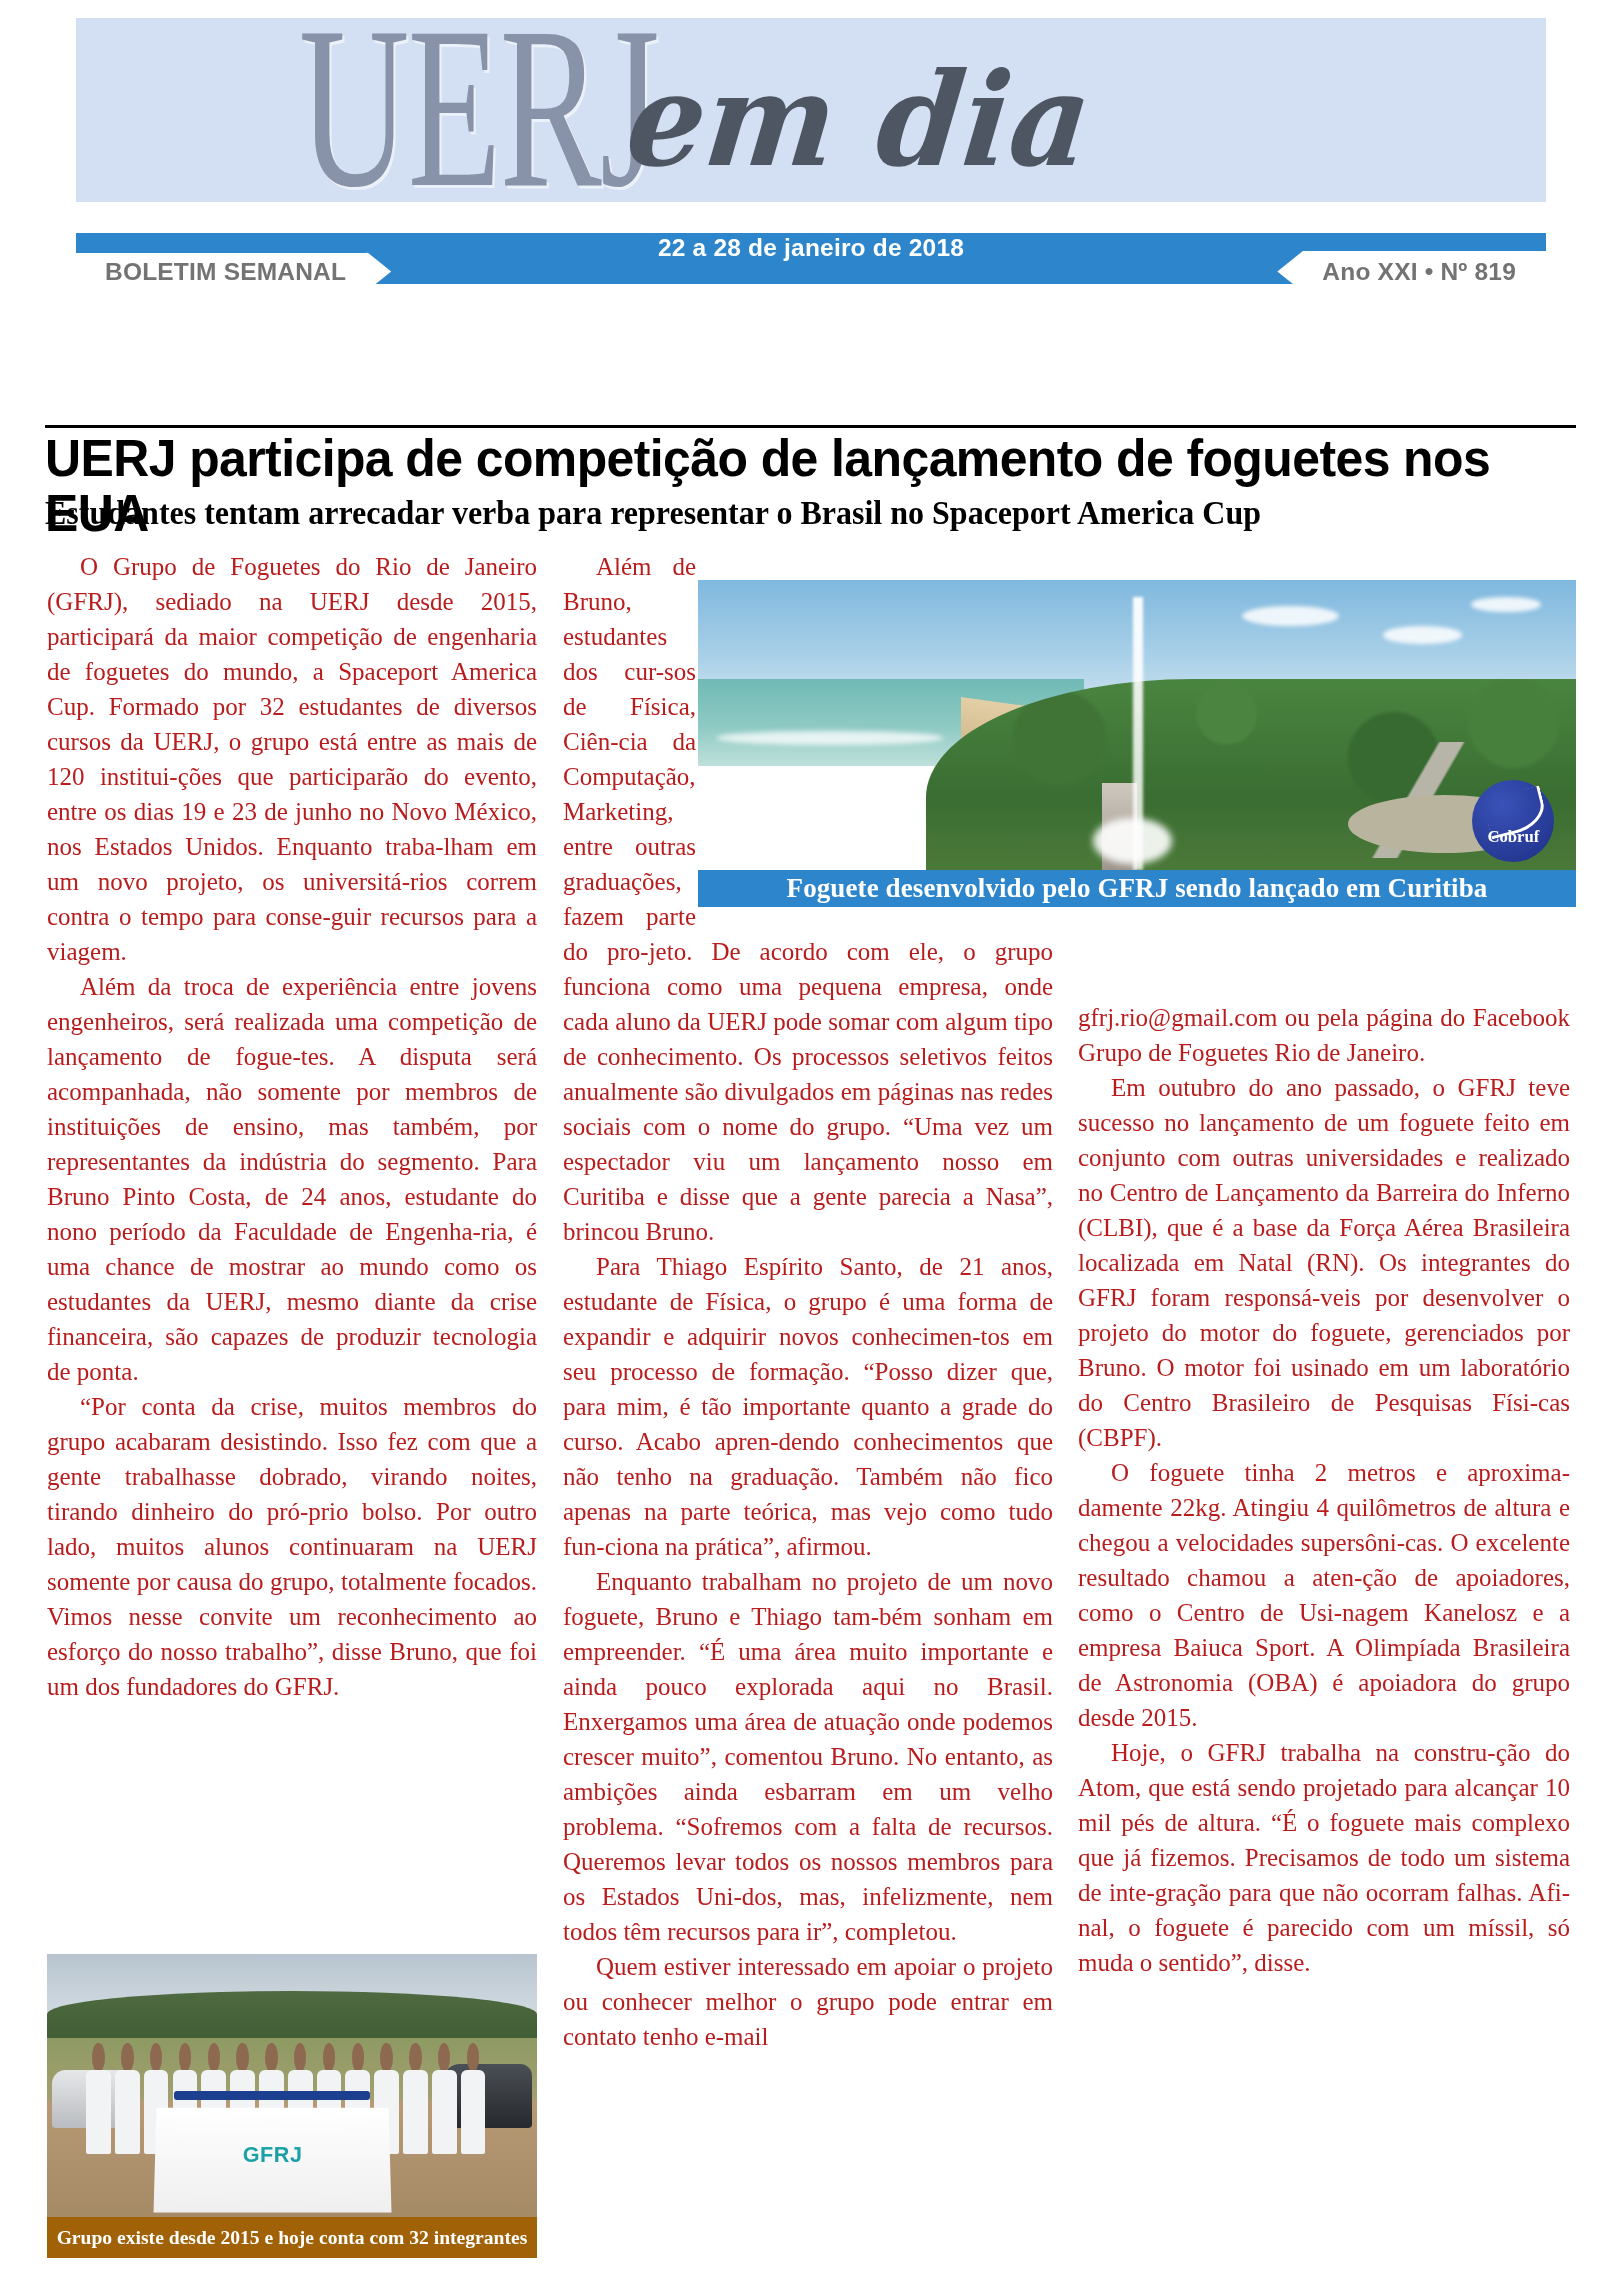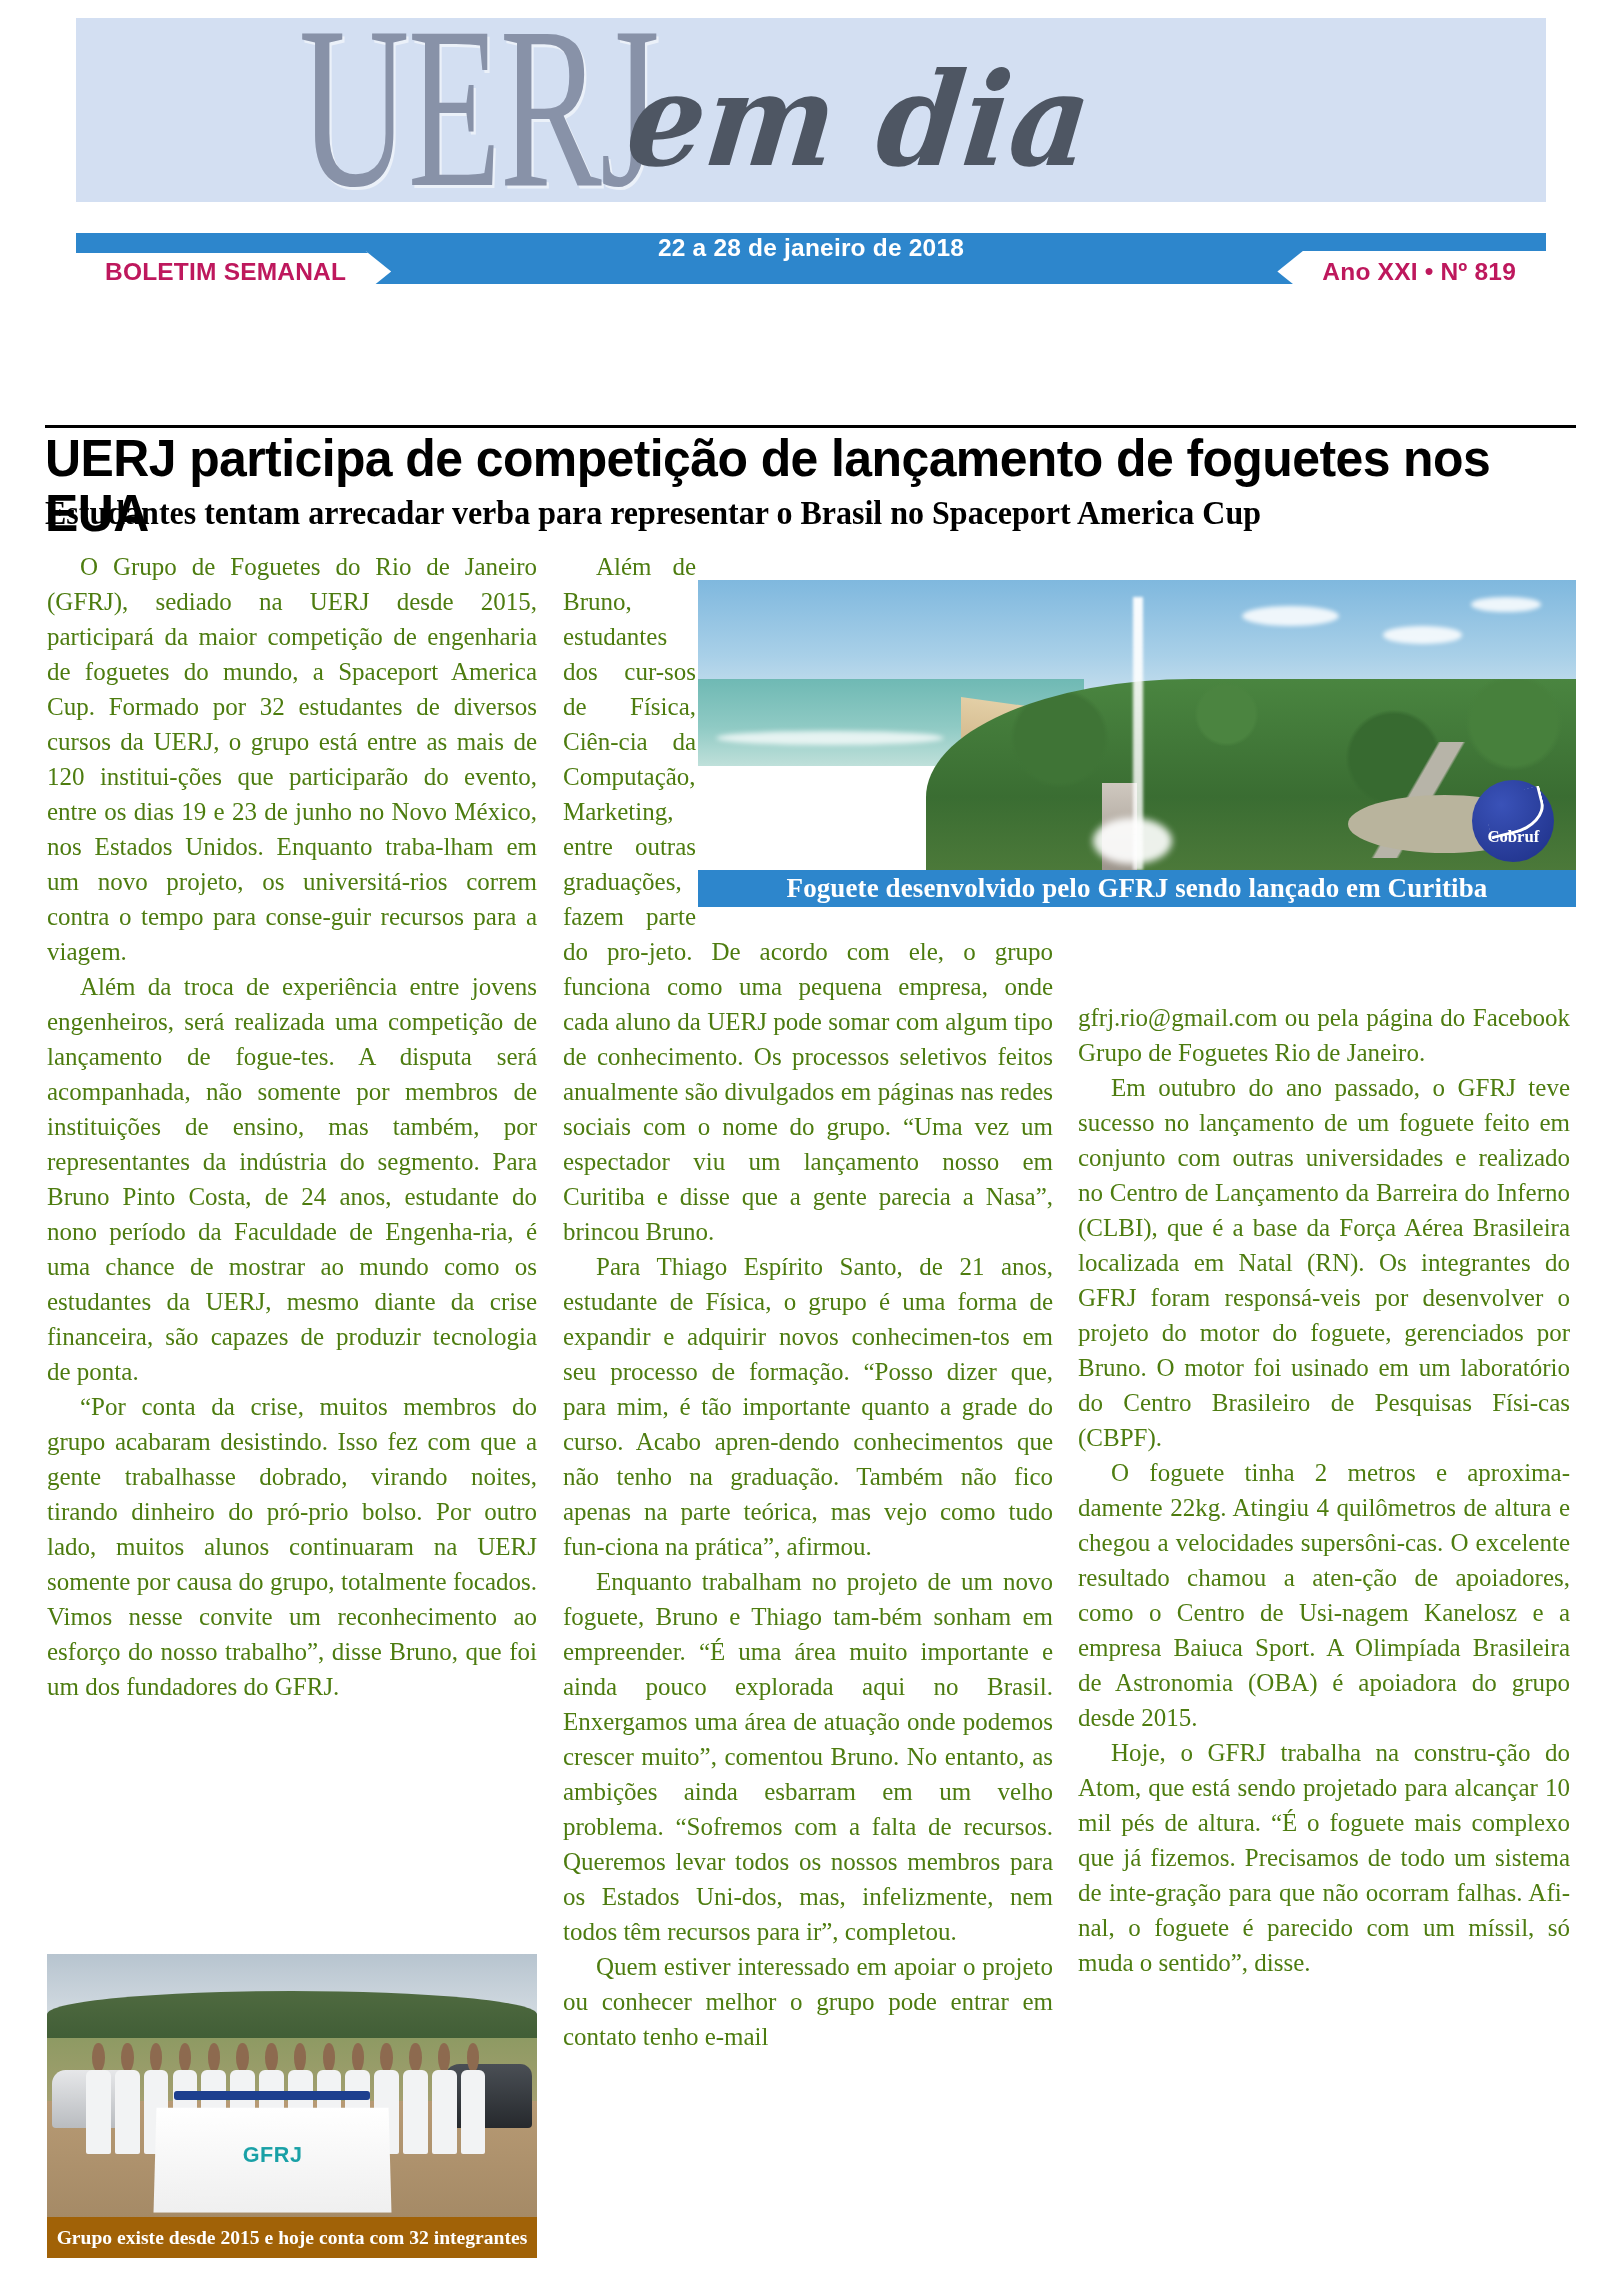--- a/index.html
+++ b/index.html
@@ -82,21 +82,21 @@
     font-weight: bold;
     font-size: 24.5px;
     line-height: 29px;
     letter-spacing: 0.2px;
   }
   .pennant {
     position: absolute;
     background: #ffffff;
     font-family: "Liberation Sans", sans-serif;
     font-weight: bold;
-    color: #be185d;
+    color: #737373;
     display: flex;
     align-items: center;
     white-space: nowrap;
   }
   .pennant-left {
     left: 76px;
     top: 251px;
     height: 41px;
     padding: 0 45px 0 29px;
     font-size: 24.5px;
@@ -155,21 +155,21 @@
   .col {
     position: absolute;
     top: 549px;
     width: 490px;
     font-family: "Liberation Serif", serif;
     font-size: 25px;
     line-height: 35px;
     text-align: justify;
     text-justify: inter-word;
     hyphens: manual;
-    color: #4d7c0f;
+    color: #b91c1c;
   }
   .col1 { left: 47px; }
   .col2 { left: 563px; }
   .col3 { left: 1078px; }
 
   .col p {
     margin: 0;
     text-indent: 33px;
   }
   .col p.noindent { text-indent: 0; }

